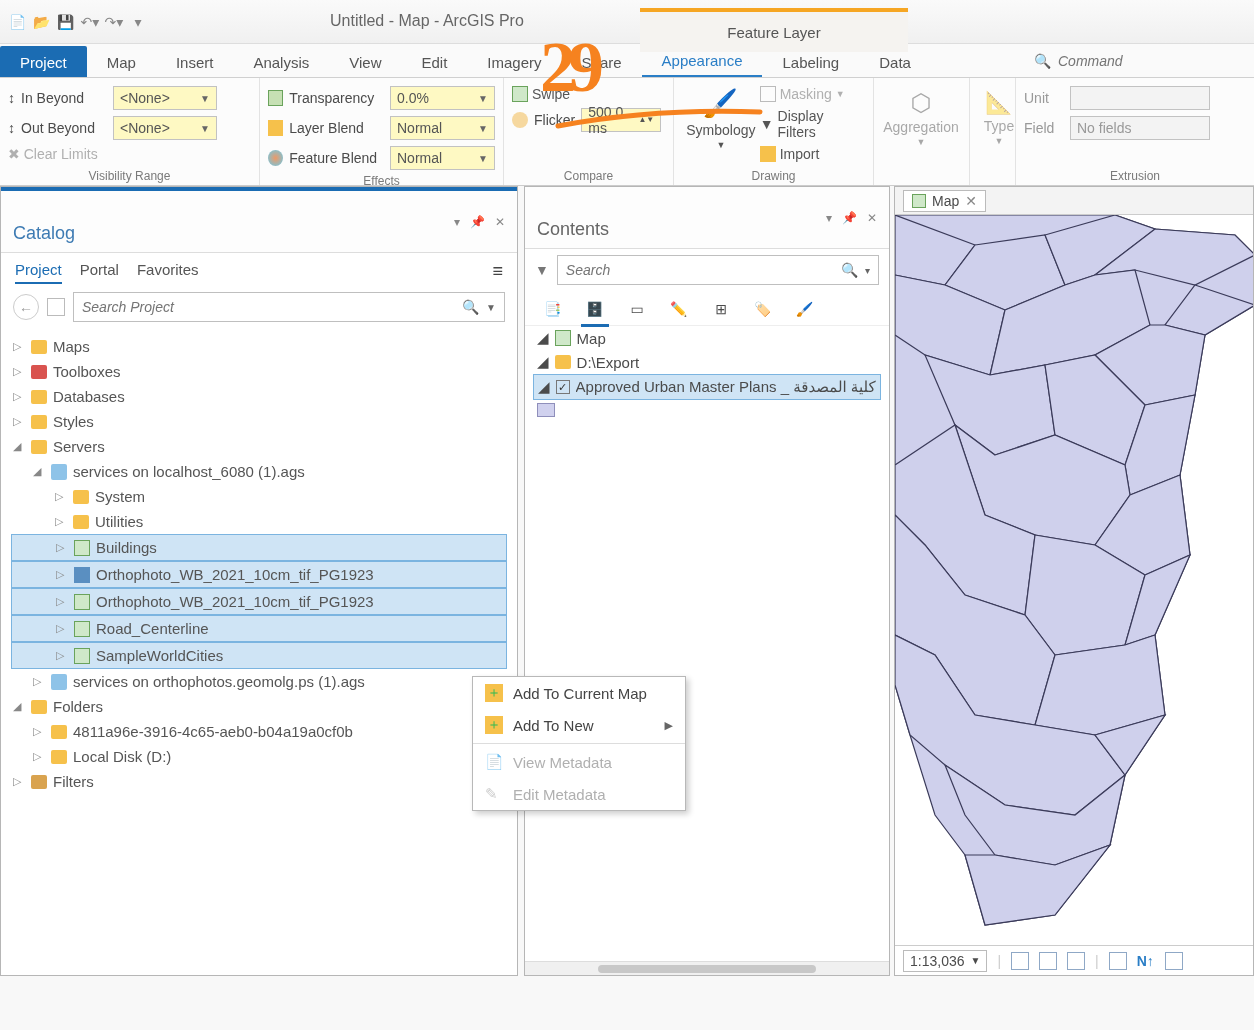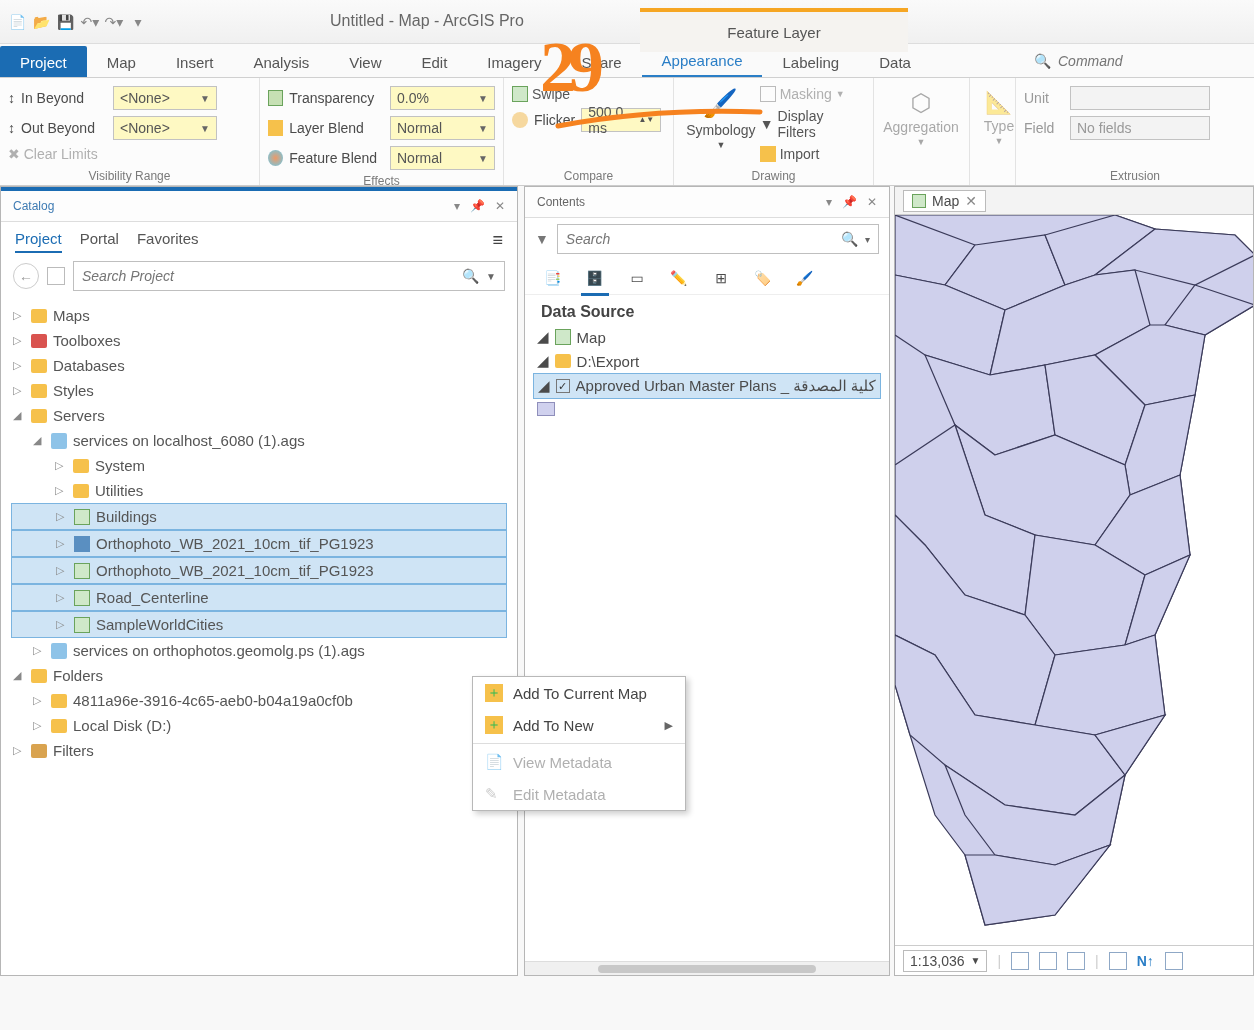--- a/index.html
+++ b/index.html
@@ -35,21 +35,21 @@
   
   
   .main { display:flex; height:790px;}
   .panel { background:#fff; border:1px solid #b6b6b6; display:flex; flex-direction:column;}
   .catalog { width:518px; }
   .contents { width:366px; margin-left:6px;}
   .mapview { flex:1; margin-left:4px; border:1px solid #b6b6b6; background:#fff; position:relative;}
   
   .panel-header { background:#fdfdfd; border-bottom:1px solid #ddd; padding:8px 12px; display:flex; align-items:center; justify-content:space-between;}
   .panel-header.active { border-top:4px solid #1b6cb3;}
-  .panel-title { font-size:12px; color:#3e7bb3;}
+  .panel-title { font-size:18px; color:#3e7bb3;margin-top:24px;}
   .panel-ctrls { display:flex; gap:10px; color:#888; font-size:12px;}
   
   .panel-subtabs { display:flex; gap:18px; padding:8px 14px 0; font-size:15px;}
   .subtab { color:#555; padding-bottom:4px; cursor:pointer;}
   .subtab.active { color:#1b6cb3; border-bottom:2px solid #1b6cb3;}
   .burger { margin-left:auto; font-size:18px; color:#444;}
   
   .search-row { display:flex; align-items:center; gap:8px; padding:8px 12px;}
   .nav-back { width:26px; height:26px; border:1px solid #ccc; border-radius:50%; display:flex; align-items:center; justify-content:center; color:#999;}
   .home-ico { width:18px; height:18px; border:1px solid #bbb;}
@@ -411,21 +411,20 @@
     </div>
     <div class="toolbar-icons">
       <span class="ti">📑</span>
       <span class="ti active">🗄️</span>
       <span class="ti">▭</span>
       <span class="ti">✏️</span>
       <span class="ti">⊞</span>
       <span class="ti">🏷️</span>
       <span class="ti">🖌️</span>
     </div>
-    <div class="ds-heading">Data Source</div>
     <div class="contents-tree">
       <div class="layer-row">
           <span class="tw">◢</span>
           <span class="ms-ico"></span>
           <span>Map</span>
         </div>
       <div class="layer-row indent-1">
           <span class="tw">◢</span>
           <span class="fld-ico"></span>
           <span>D:\Export</span>

